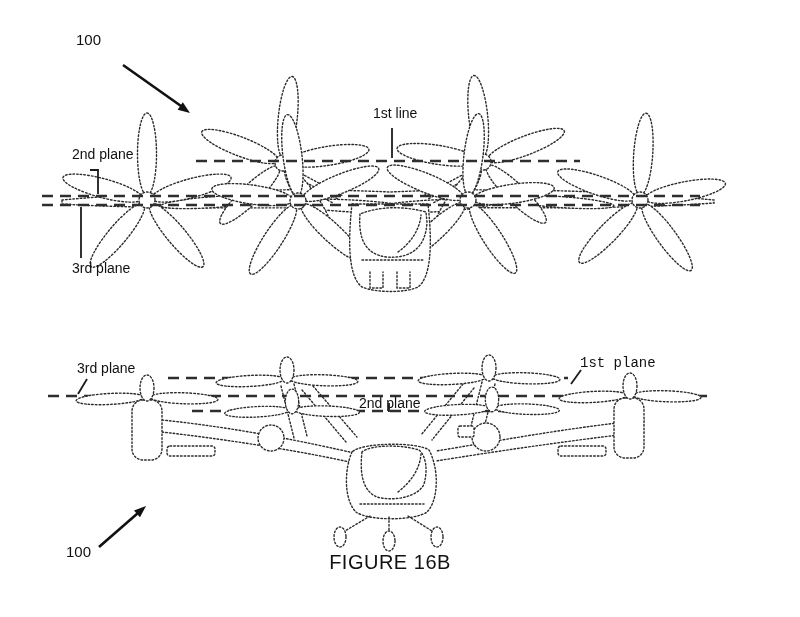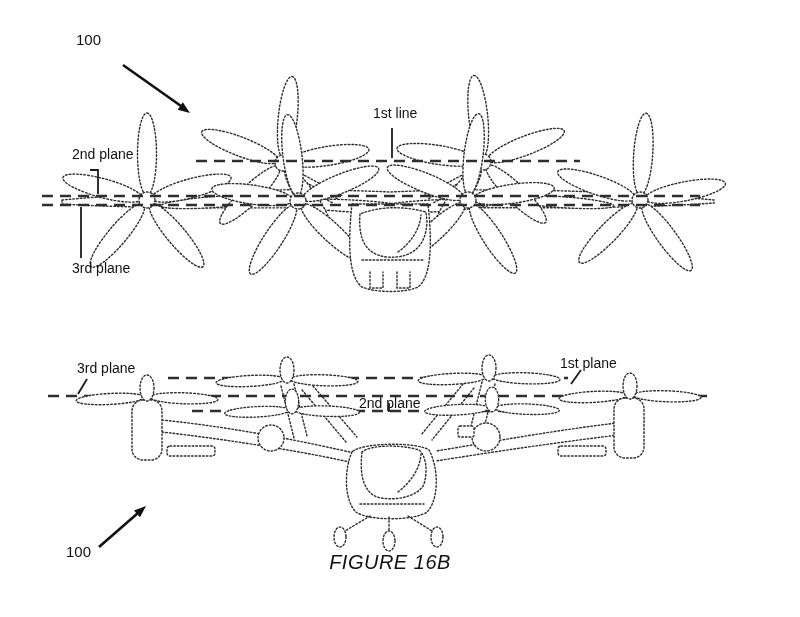--- a/index.html
+++ b/index.html
@@ -195,19 +195,19 @@
   </svg>
 
   <div class="ref" style="left:76px;top:31px;">100</div>
 
   <div class="lbl" style="left:373px;top:106px;">1st line</div>
   <div class="lbl" style="left:72px;top:147px;">2nd plane</div>
   <div class="lbl" style="left:72px;top:261px;">3rd plane</div>
 
 
   <div class="lbl" style="left:77px;top:361px;">3rd plane</div>
-  <div class="lbl" style="left:560px;top:356px;">1st plane</div>
+  <div class="lbl" style="left:580px;top:356px;font-family:Liberation Mono, monospace;">1st plane</div>
   <div class="lbl" style="left:359px;top:396px;">2nd plane</div>
 
   <div class="ref" style="left:66px;top:543px;">100</div>
 
-  <div class="caption" style="left:260px;top:551px;font-style:italic;">FIGURE 16B</div>
+  <div class="caption" style="left:260px;top:551px;">FIGURE 16B</div>
 </div>
 
 </body></html>

